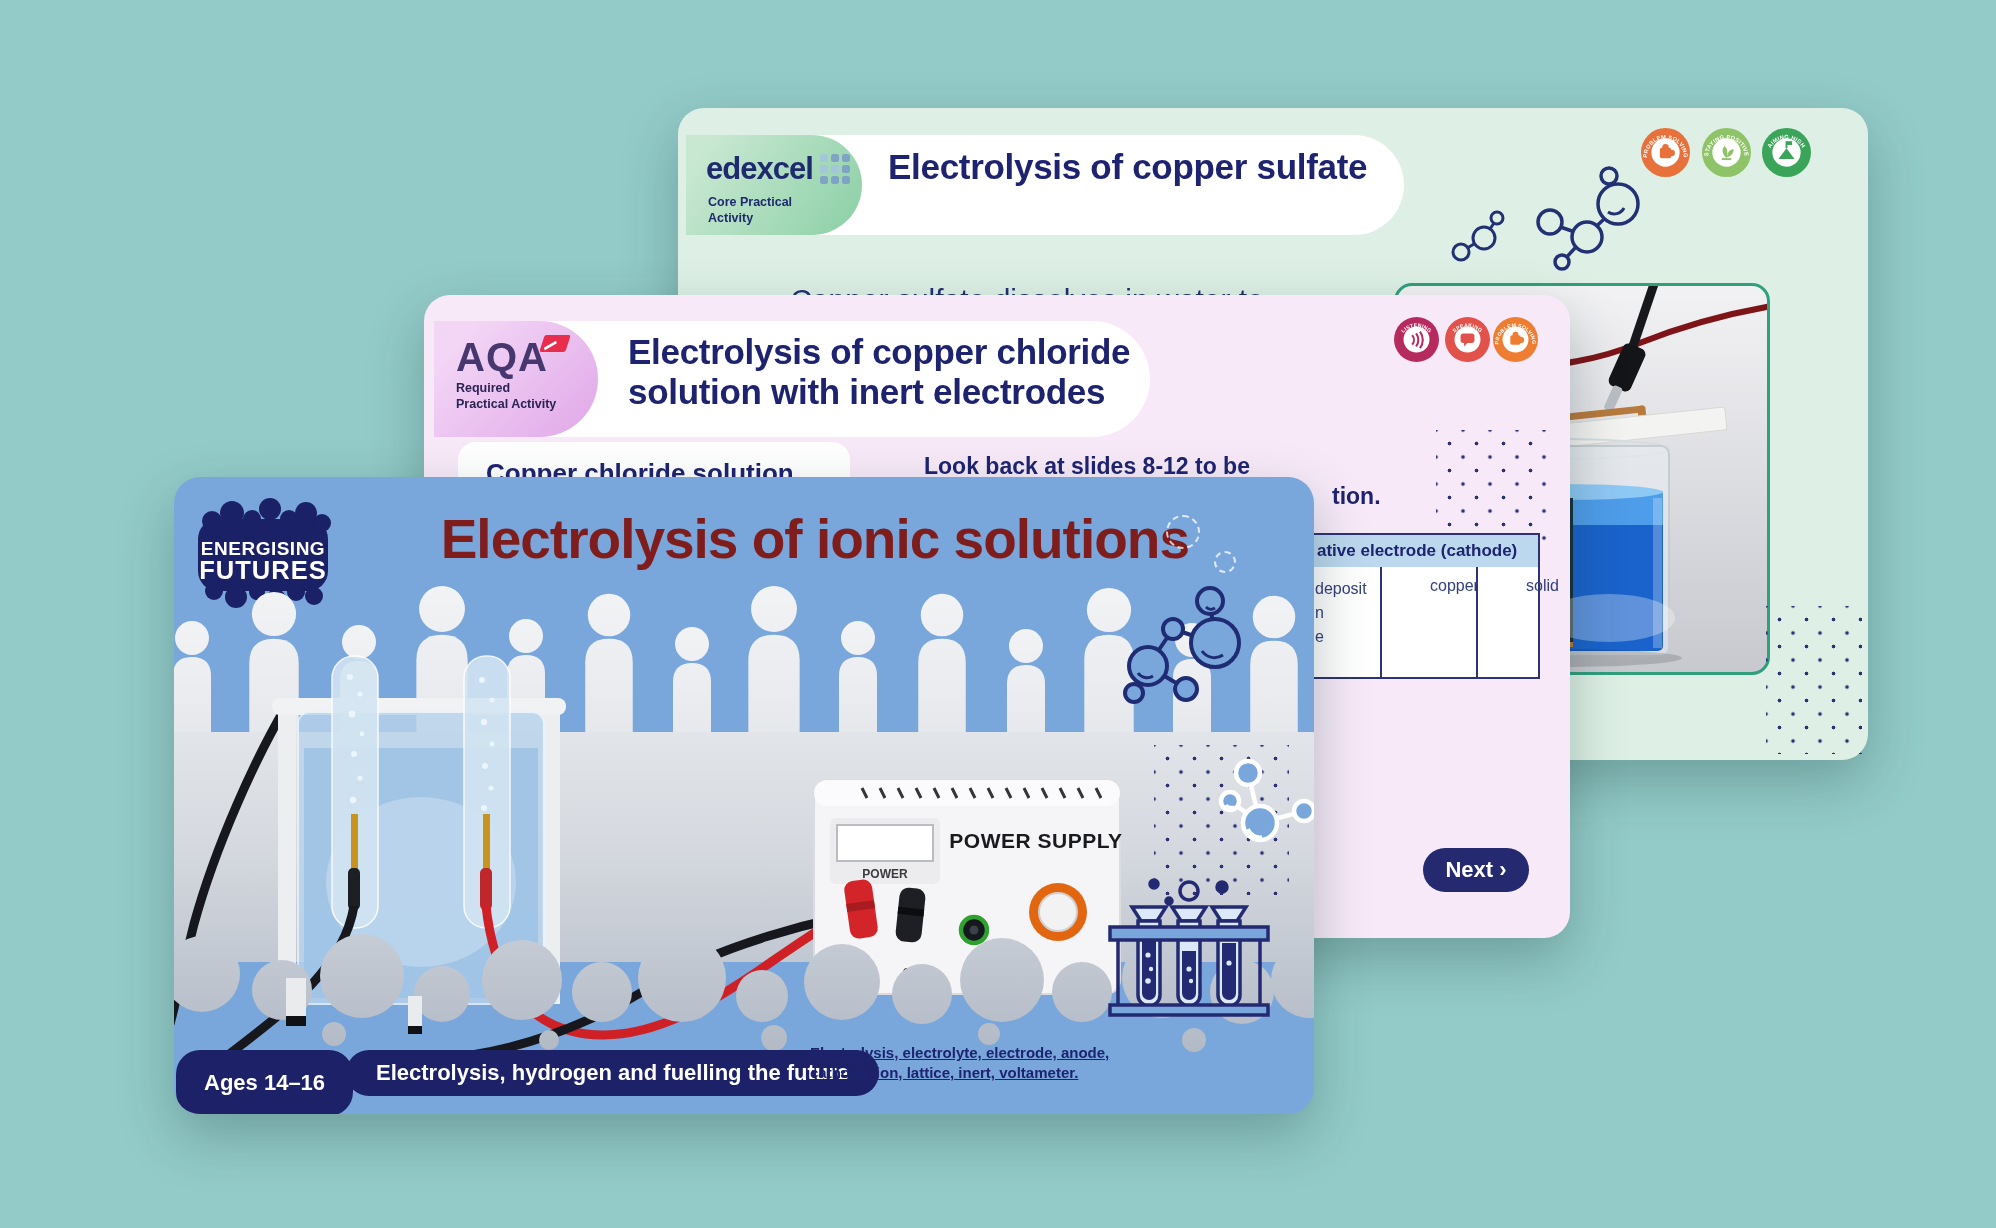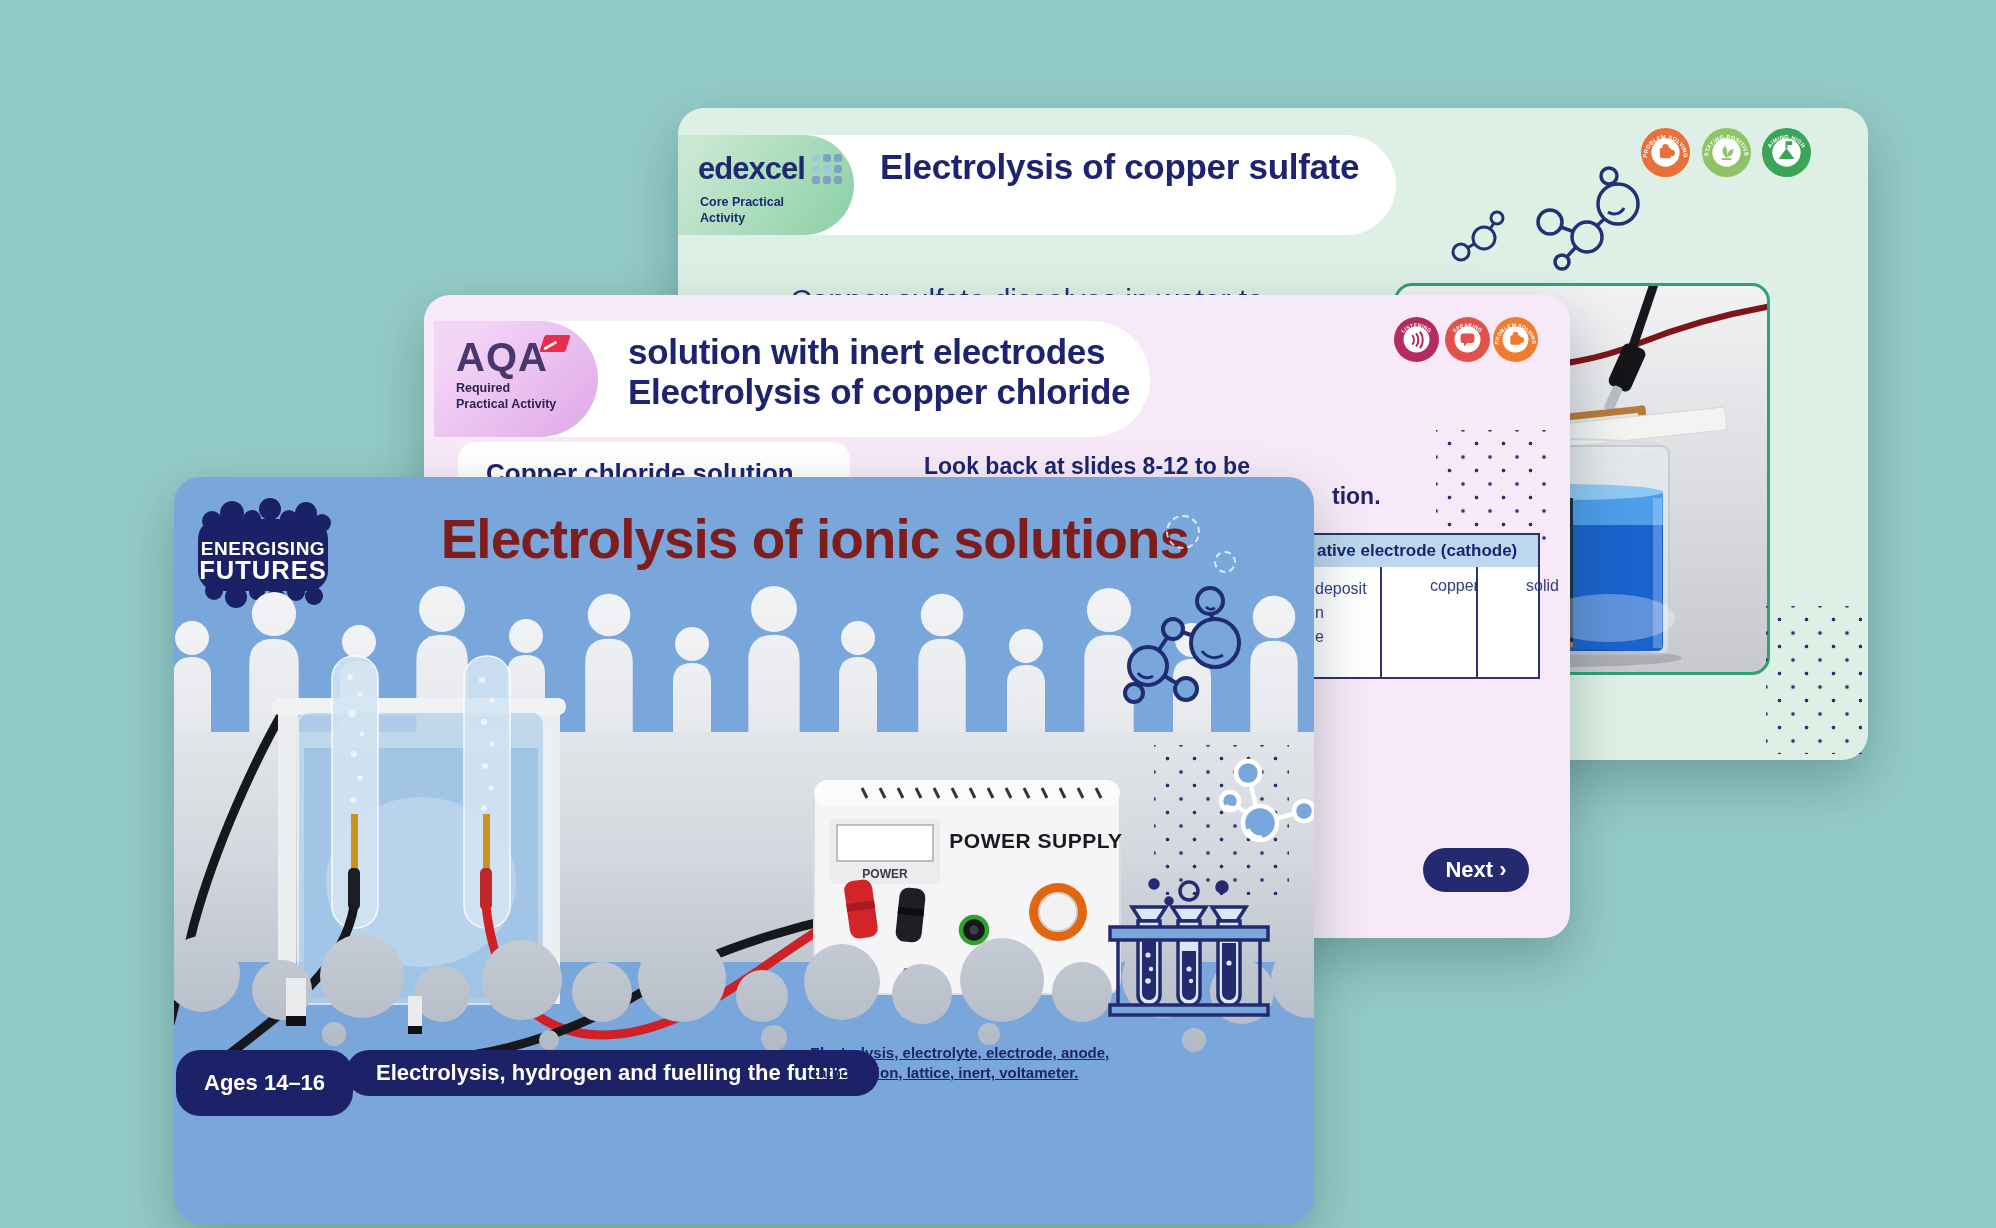--- a/index.html
+++ b/index.html
@@ -4,24 +4,24 @@
 <style>
   html,body{margin:0;padding:0;}
   body{
     width:1996px;height:1228px;overflow:hidden;position:relative;
     background:#93cbc8;
     font-family:"Liberation Sans","DejaVu Sans",sans-serif;
   }
   .slide{position:absolute;border-radius:26px;box-shadow:0 22px 55px rgba(15,45,45,.28);}
   #slide-green{left:678px;top:108px;width:1190px;height:652px;background:#def0e5;z-index:1;}
   #slide-pink{left:424px;top:295px;width:1146px;height:643px;background:#f7e9f8;z-index:2;}
-  #slide-blue{left:174px;top:477px;width:1140px;height:746px;background:#79a7db;z-index:3;overflow:hidden;}
+  #slide-blue{left:174px;top:477px;width:1140px;height:637px;background:#79a7db;z-index:3;overflow:hidden;}
 
   .headerpill{position:absolute;background:#ffffff;border-radius:0 60px 60px 0;}
-  #slide-green .headerpill{left:0;top:27px;width:718px;height:100px;}
+  #slide-green .headerpill{left:8px;top:27px;width:718px;height:100px;}
   #slide-pink .headerpill{left:10px;top:26px;width:716px;height:116px;}
 
   .boardblob{position:absolute;left:0;top:0;bottom:0;border-radius:0 60px 60px 0;}
   #edexcel-blob{width:176px;background:linear-gradient(125deg,#c9e8d2 10%,#8ed1a8 95%);}
   #aqa-blob{width:164px;background:linear-gradient(135deg,#f3d6f6 15%,#e0a7e8 100%);}
 
   .edexcel-row{position:absolute;left:20px;top:16px;display:flex;align-items:center;gap:7px;}
   .edexcel-word{font-size:31px;font-weight:600;color:#1e2a6d;letter-spacing:-1px;}
   .edexcel-grid{display:grid;grid-template-columns:repeat(3,8px);grid-auto-rows:8px;gap:3px;}
   .edexcel-grid span{border-radius:2.5px;}
@@ -214,22 +214,22 @@
   <div class="headerpill">
     <div class="boardblob" id="aqa-blob">
       <div class="aqa-word">AQA</div>
       <div class="aqa-flag"></div>
       <div class="board-sub" style="color:#2a2353">
         <div>Required</div>
         <div>Practical Activity</div>
       </div>
     </div>
     <div class="slide-title">
+      <div>Electrolysis of copper chloride</div>
       <div>solution with inert electrodes</div>
-      <div>Electrolysis of copper chloride</div>
     </div>
   </div>
 
   <svg class="badge" style="left:970px;top:22px" width="45" height="45" viewBox="0 0 52 52">
     <circle cx="26" cy="26" r="26" fill="#b52b5e"></circle>
     <circle cx="26" cy="26" r="15" fill="#ffffff"></circle>
     <g fill="none" stroke-width="2.4" stroke="#b52b5e">
       <path d="M21 21 a8.5 8.5 0 0 1 0 11"></path>
         <path d="M25.5 19 a12 12 0 0 1 0 15"></path>
         <path d="M30 17 a15.5 15.5 0 0 1 0 19"></path>

